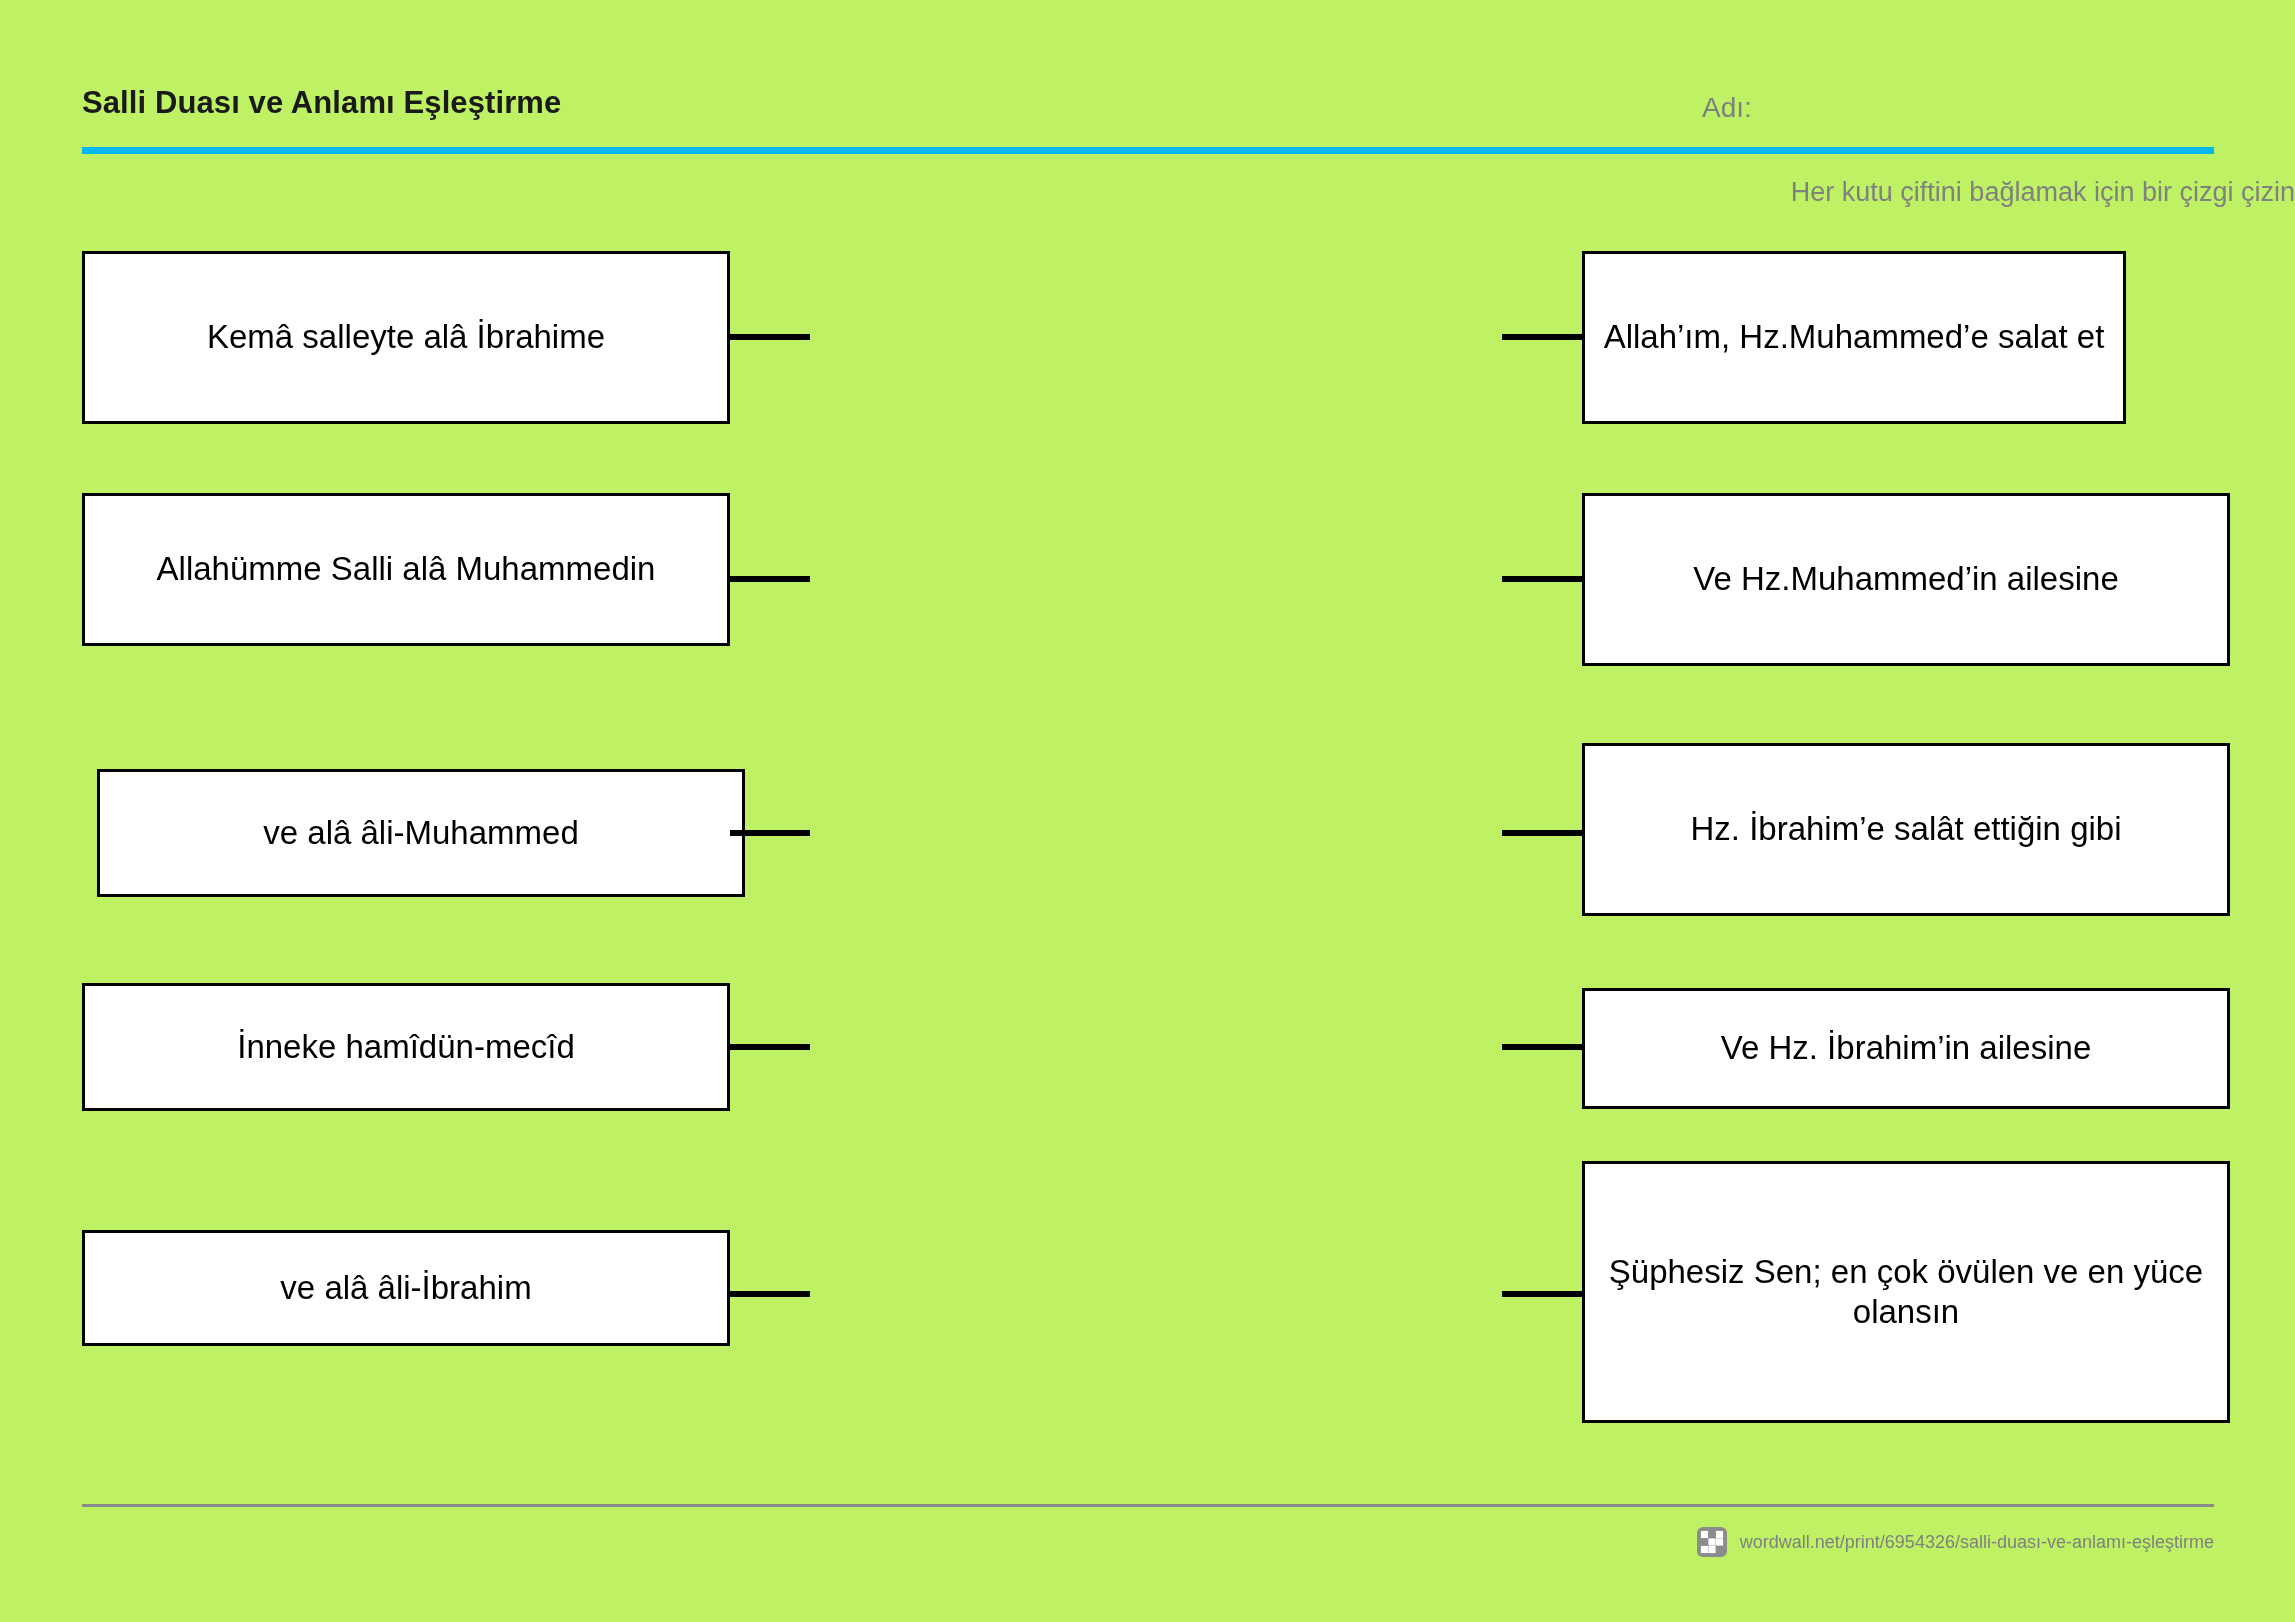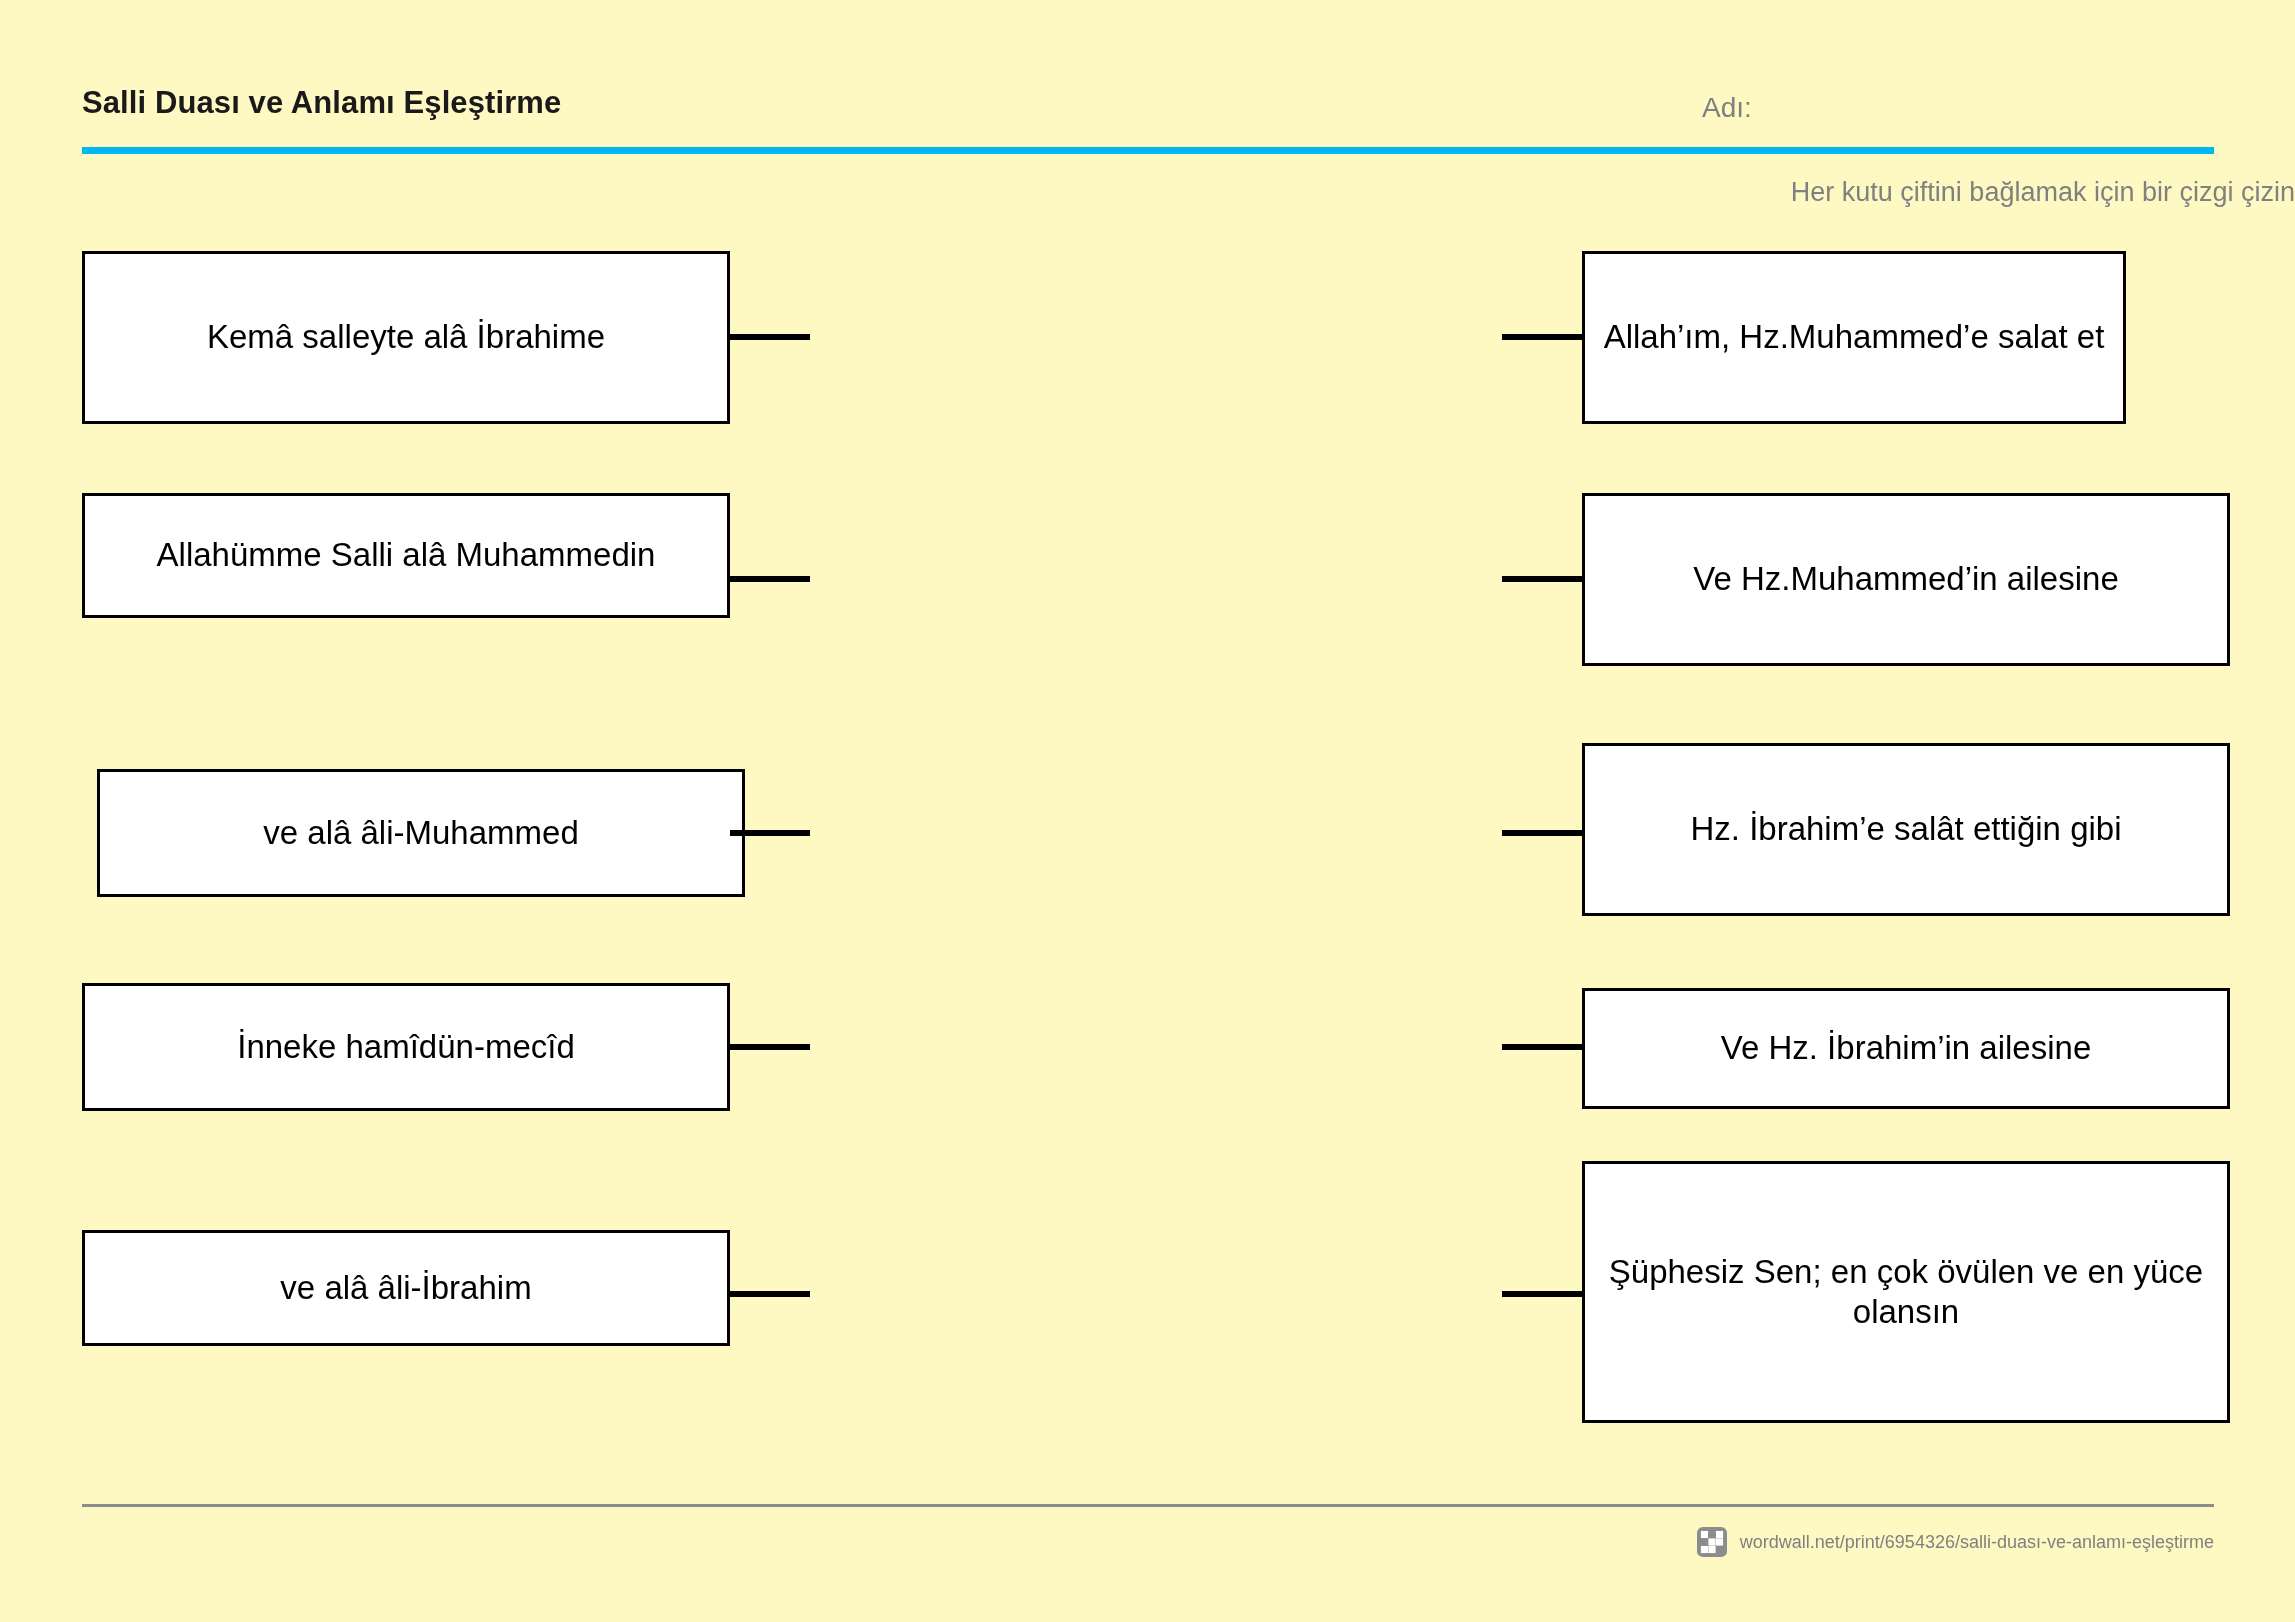--- a/index.html
+++ b/index.html
@@ -8,21 +8,21 @@
     width: 2295px;
     height: 1622px;
     background: #ffffff;
     font-family: "Liberation Sans", sans-serif;
   }
 
   .page {
     position: relative;
     width: 2295px;
     height: 1622px;
-    background: #fef9c3;
+    background: #bef264;
     overflow: hidden;
   }
 
   
   .header {
     position: absolute;
     left: 82px;
     top: 85px;
     width: 2132px;
     height: 72px;
@@ -152,21 +152,21 @@
 
   <div class="board">
 
     <div class="col col-left">
 
       <div class="match-box" style="top:251px; left:0; width:648px; height:173px;">
         <span>Kemâ salleyte alâ İbrahime</span>
       </div>
       <div class="stub stub-left" style="top:334px;"></div>
 
-      <div class="match-box" style="top:493px; left:0; width:648px; height:125px;">
+      <div class="match-box" style="top:493px; left:0; width:648px; height:153px;">
         <span>Allahümme Salli alâ Muhammedin</span>
       </div>
       <div class="stub stub-left" style="top:576px;"></div>
 
       <div class="match-box" style="top:769px; left:0; width:648px; height:128px;margin-left:15px;">
         <span>ve alâ âli-Muhammed</span>
       </div>
       <div class="stub stub-left" style="top:830px;"></div>
 
       <div class="match-box" style="top:983px; left:0; width:648px; height:128px;">

